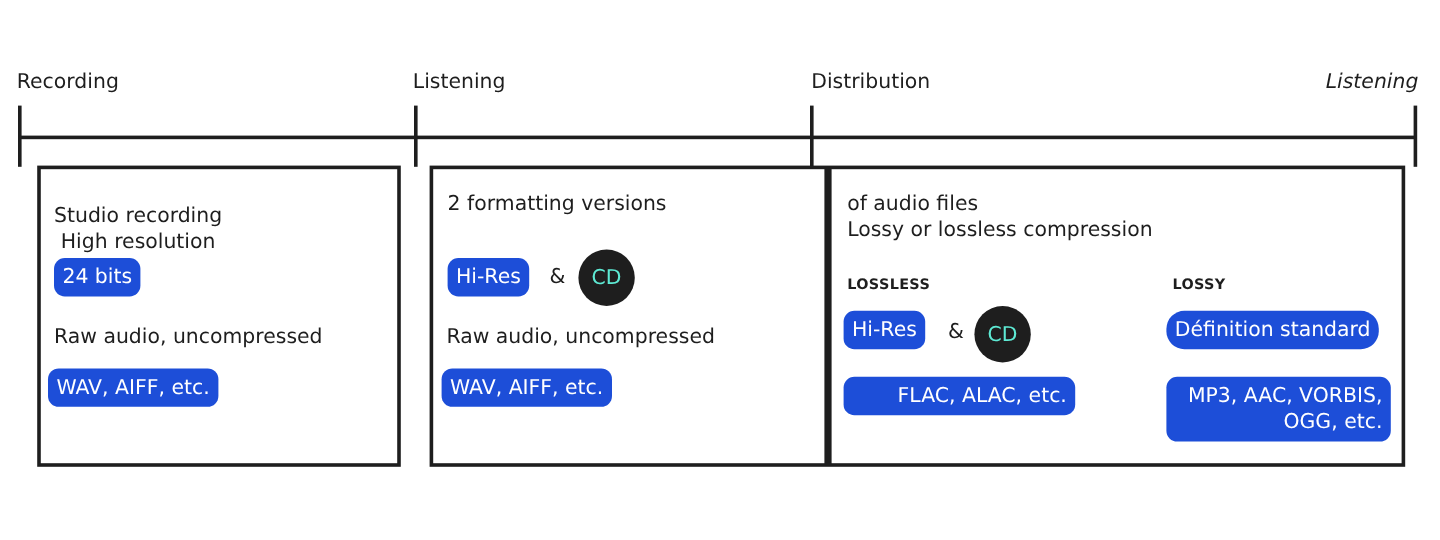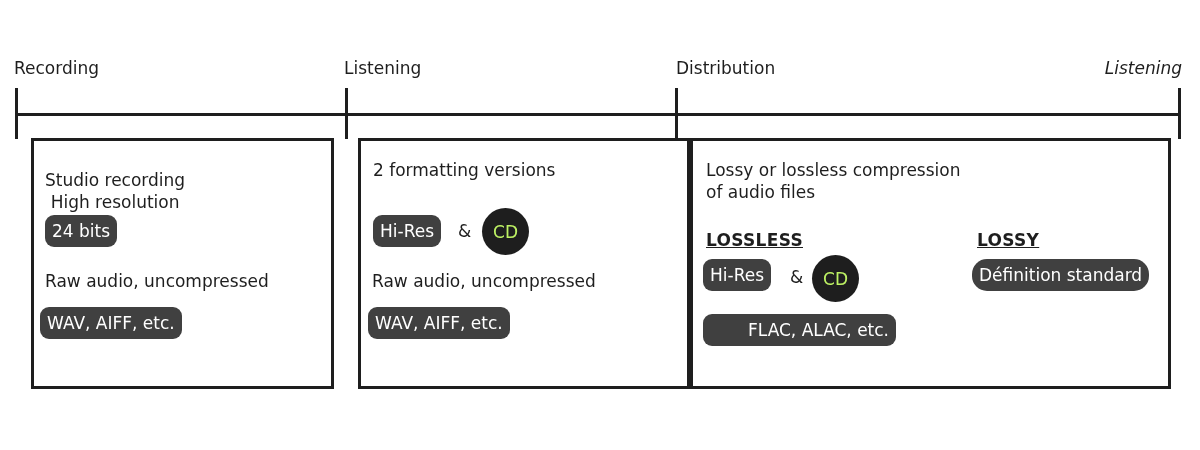--- a/index.html
+++ b/index.html
@@ -7,29 +7,29 @@
       width: 1200px; height: 450px; background: #ffffff; position: relative; overflow: hidden;
       font-family: "DejaVu Sans", "Liberation Sans", sans-serif; color: #1e1e1e;
     }
     .abs { position: absolute; }
     .stage-label { font-size: 17px; top: 58px; white-space: nowrap; }
     .hline { left: 16px; width: 1164px; top: 113px; height: 3px; background: #1e1e1e; }
     .tick { width: 3px; top: 88px; height: 51px; background: #1e1e1e; }
     .box { border: 3px solid #1e1e1e; box-sizing: border-box; top: 138px; height: 251px; }
     .title { font-size: 17px; line-height: 22px; white-space: nowrap; }
     .pill {
-      background: #404040; color: #ffffff; border-radius: 9px; font-size: 17px;
+      background: #1d4ed8; color: #ffffff; border-radius: 9px; font-size: 17px;
       line-height: 22px; padding: 5px 7px; white-space: nowrap; box-sizing: border-box;
     }
     .circle {
-      background: #1e1e1e; color: #bef264; border-radius: 50%; width: 47px; height: 47px;
+      background: #1e1e1e; color: #5eead4; border-radius: 50%; width: 47px; height: 47px;
       display: flex; align-items: center; justify-content: center; font-size: 17px;
     }
     .amp { font-size: 17px; }
-    .heading { font-size: 17px; font-weight: bold; letter-spacing: 0.3px; text-decoration: underline; }
+    .heading { font-size: 12px; font-weight: bold; letter-spacing: 0.3px; }
   </style>
 </head>
 <body>
 
 <div>
   <span class="abs stage-label" style="left:14px;">Recording</span>
   <span class="abs stage-label" style="left:344px;">Listening</span>
   <span class="abs stage-label" style="left:676px;">Distribution</span>
   <span class="abs stage-label" style="right:18px;font-style:italic;">Listening</span>
 
@@ -56,25 +56,29 @@
   </div>
   <div class="abs pill" style="left:12px; top:74px;">Hi-Res</div>
   <div class="abs amp" style="left:97px; top:80px;">&amp;</div>
   <div class="abs circle" style="left:121px; top:67px;">CD</div>
   <div class="abs title" style="left:11px; top:129px;">Raw audio, uncompressed</div>
   <div class="abs pill" style="left:7px; top:166px;">WAV, AIFF, etc.</div>
 </div>
 
 <div class="abs box" style="left:690px; width:481px;">
   <div class="abs title" style="left:13px; top:18px;">
+    <div>of audio files</div>
     <div>Lossy or lossless compression</div>
-    <div>of audio files</div>
   </div>
 
   <div class="abs heading" style="left:13px; top:89px;">LOSSLESS</div>
   <div class="abs pill" style="left:10px; top:118px;">Hi-Res</div>
   <div class="abs amp" style="left:97px; top:126px;">&amp;</div>
   <div class="abs circle" style="left:119px; top:114px;">CD</div>
   <div class="abs pill" style="left:10px; top:173px;padding-left:45px;">FLAC, ALAC, etc.</div>
 
   <div class="abs heading" style="left:284px; top:89px;">LOSSY</div>
   <div class="abs pill" style="left:279px; top:118px;border-radius:15px;">Définition standard</div>
+  <div class="abs pill" style="left:279px; top:173px; width:187px; text-align:right;">
+    <div>MP3, AAC, VORBIS,</div>
+    <div>OGG, etc.</div>
+  </div>
 </div>
 
 </body></html>

